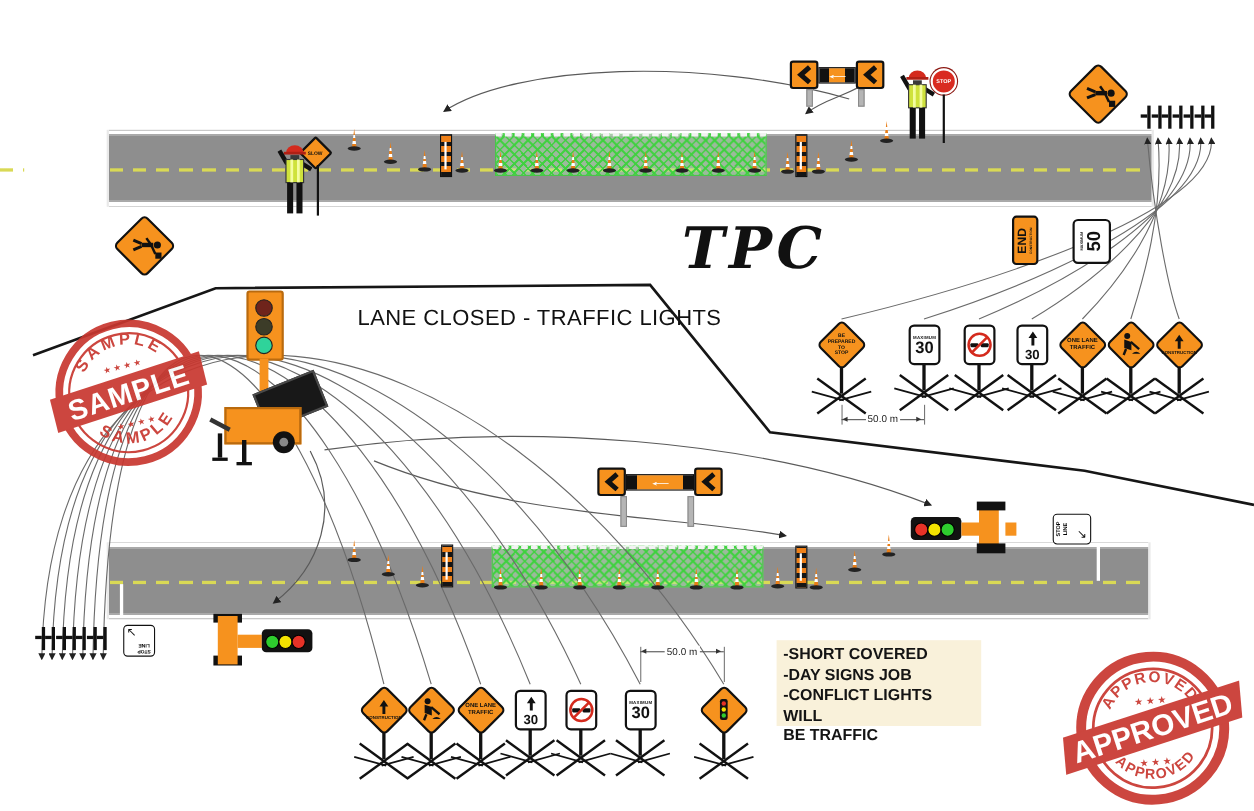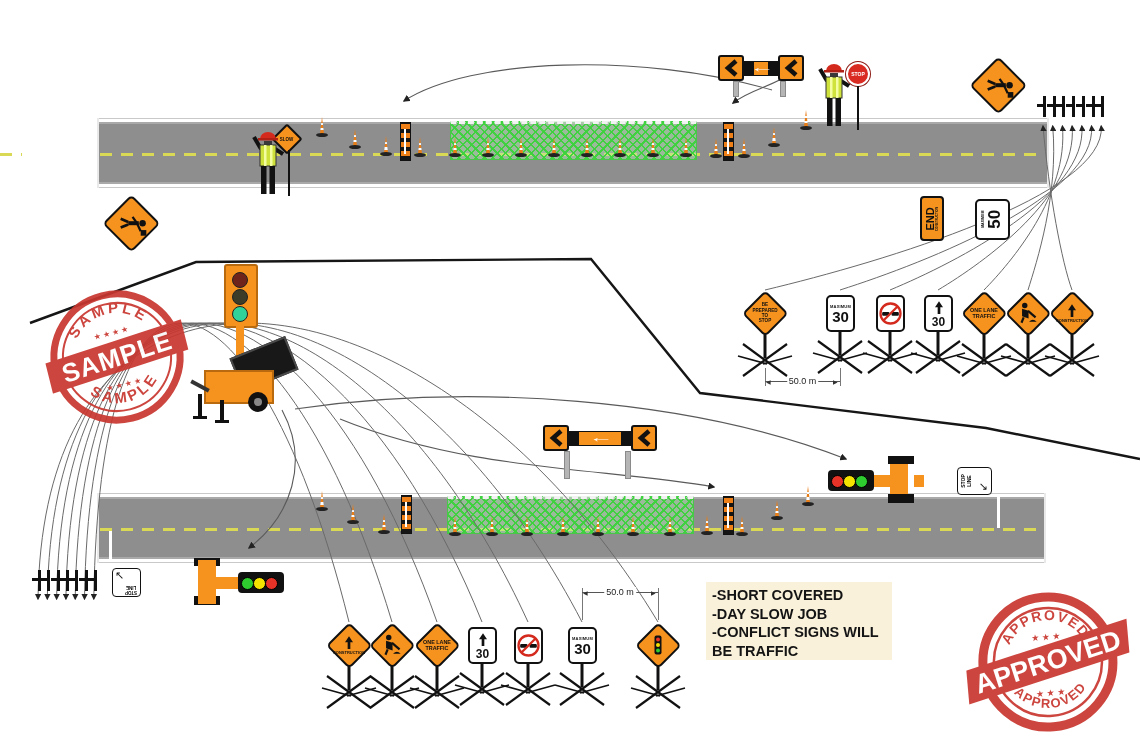--- a/index.html
+++ b/index.html
@@ -118,25 +118,27 @@
         <path d="M349,622 C259.68,262 99.80000000000001,195 93.80000000000001,599" marker-end="url(#arr)"></path>
         <path d="M392,622 C284.375,262 90.5,195 84.5,599" marker-end="url(#arr)"></path>
         <path d="M437,622 C310.37,262 81.2,195 75.2,599" marker-end="url(#arr)"></path>
         <path d="M482,622 C336.365,262 71.9,195 65.9,599" marker-end="url(#arr)"></path>
         <path d="M528,622 C363.01,262 62.6,195 56.6,599" marker-end="url(#arr)"></path>
         <path d="M582,622 C394.855,262 53.3,195 47.3,599" marker-end="url(#arr)"></path>
         <path d="M658,622 C441,262 44,195 38,599" marker-end="url(#arr)"></path>
       </g>
   </svg>
 
+  <div id="title">LANE CLOSED - TRAFFIC LIGHTS</div>
+  <div id="tpc">TPC</div>
 
   <div id="notes">
     <div>-SHORT COVERED</div>
-    <div>-DAY SLOW JOB</div>
-    <div>-CONFLICT SIGNS WILL</div>
+    <div>-DAY SIGNS JOB</div>
+    <div>-CONFLICT LIGHTS WILL</div>
     <div>BE TRAFFIC</div>
   </div>
 
   <div class="rotsign" style="left:920px;top:196px;width:24px;height:45px;background:#f6921e;border:2px solid #111;border-radius:4px;">
     <div style="transform:rotate(-90deg);display:flex;flex-direction:column;align-items:center;line-height:1;">
       <span style="font-size:11px;font-weight:bold;color:#111;">END</span>
       <span style="font-size:3px;font-weight:bold;color:#111;">CONSTRUCTION</span>
     </div>
   </div>
 

